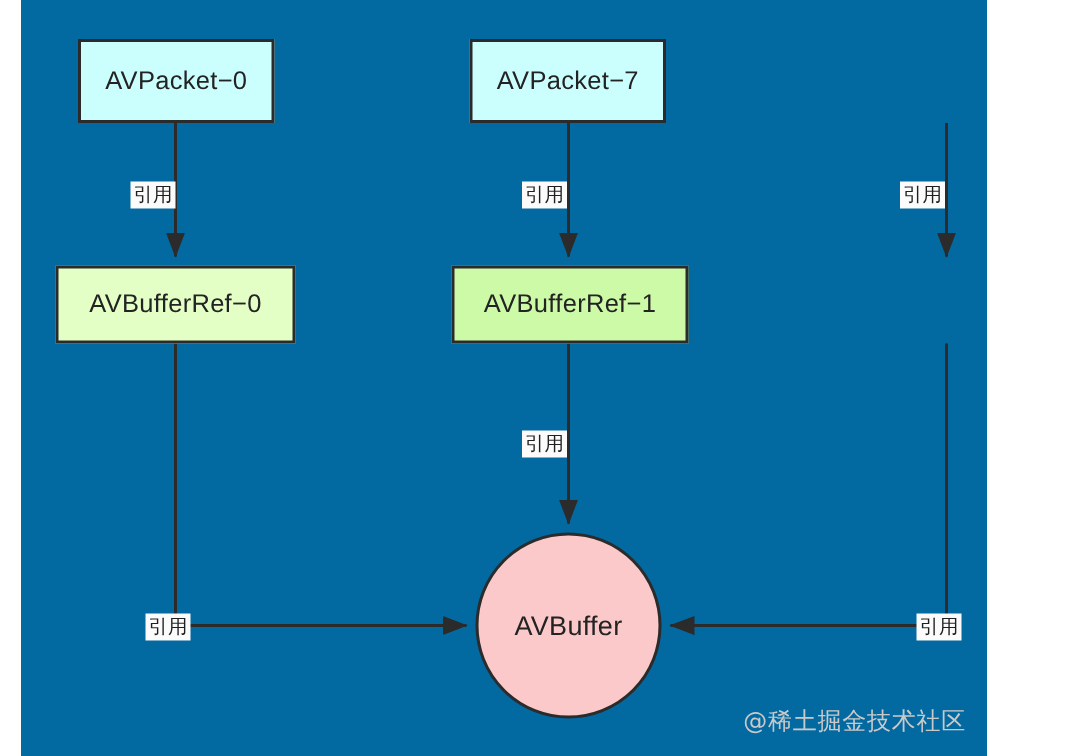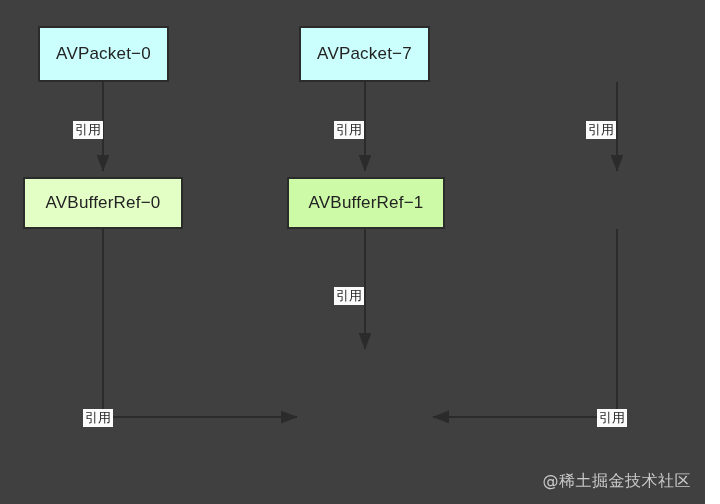--- a/index.html
+++ b/index.html
@@ -2,25 +2,26 @@
 <html><head>
 <meta charset="utf-8">
 <style>
   html, body {
     margin: 0;
     padding: 0;
     background: #ffffff;
   }
   #canvas {
     position: relative;
-    width: 705px;
+    width: 644px;
     height: 504px;
-    background: #404040;
+    background: #0369a1;
     font-family: "Liberation Sans", "DejaVu Sans", sans-serif;
     overflow: hidden;
+    margin-left: 14px;
   }
   #edges {
     position: absolute;
     left: 0;
     top: 0;
     width: 720px;
     height: 504px;
   }
   .node {
     position: absolute;
@@ -105,20 +106,23 @@
 
   <div class="node bufref-light" style="left:23px; top:177px; width:160px; height:52px;justify-content:center;">
     <span>AVBufferRef−0</span>
   </div>
 
   <div class="node bufref" style="left:287px; top:177px; width:158px; height:52px;">
     <span>AVBufferRef−1</span>
   </div>
 
 
+  <div class="node circle" style="left:303px; top:355px; width:124px; height:124px;">
+    <span>AVBuffer</span>
+  </div>
 
   <div class="edge-label" style="left:73px; top:121px;">引用</div>
 
   <div class="edge-label" style="left:334px; top:121px;">引用</div>
 
   <div class="edge-label" style="left:586px; top:121px;">引用</div>
 
   <div class="edge-label" style="left:334px; top:287px;">引用</div>
 
   <div class="edge-label" style="left:83px; top:409px;">引用</div>

